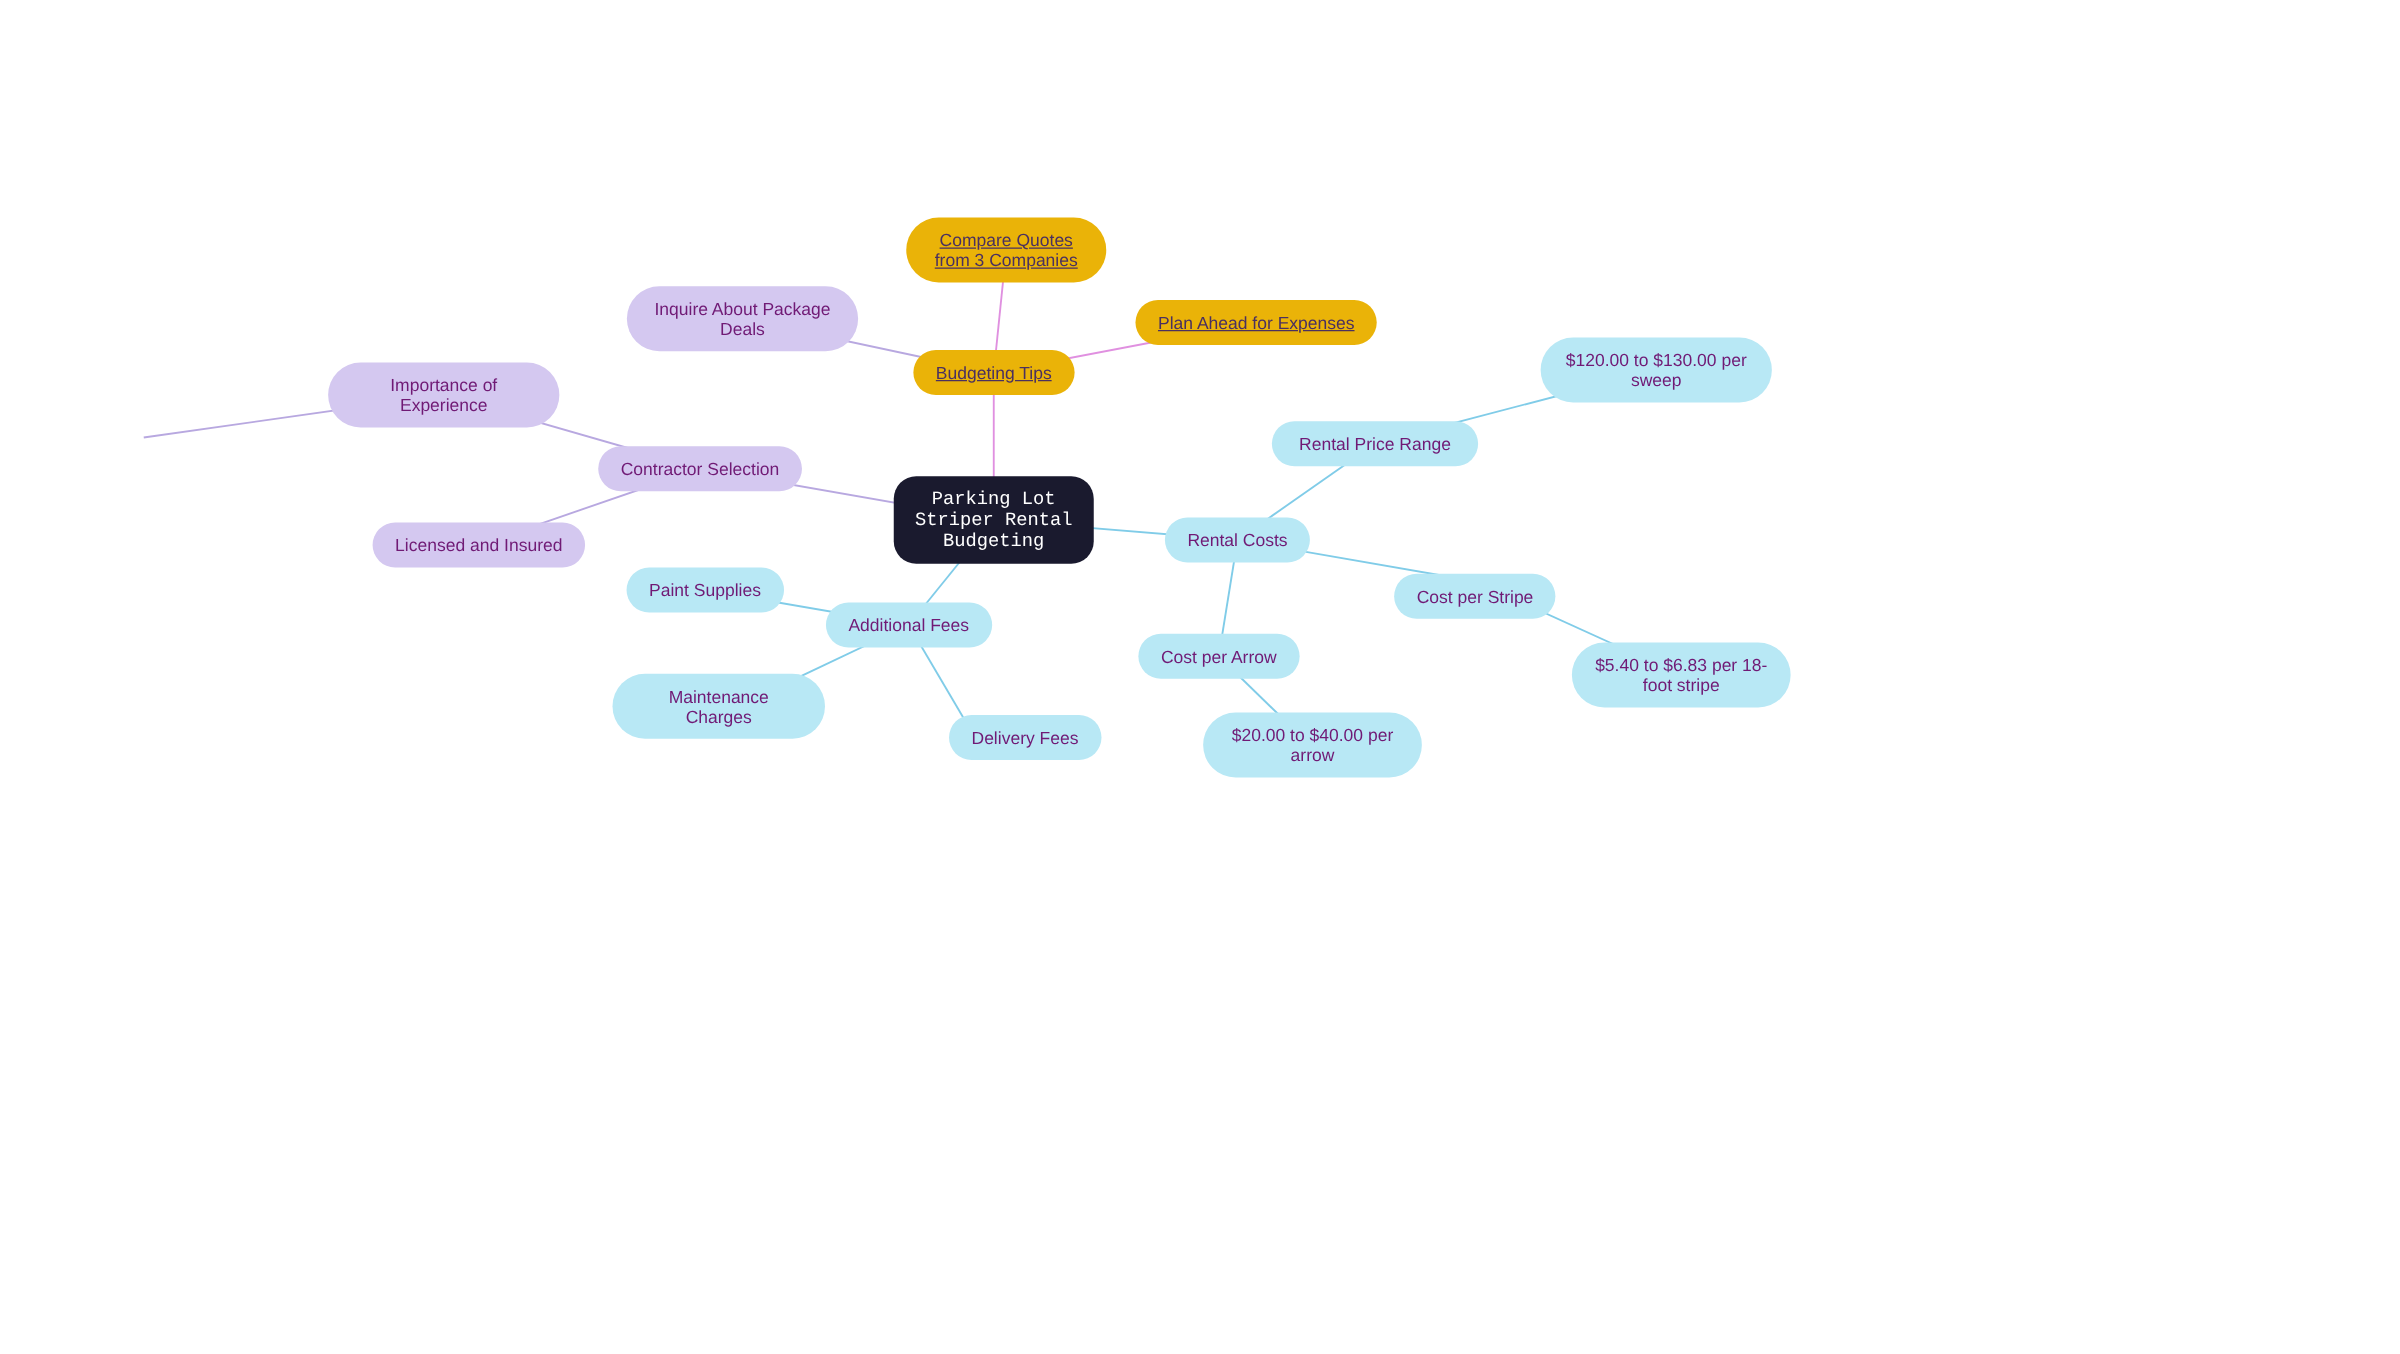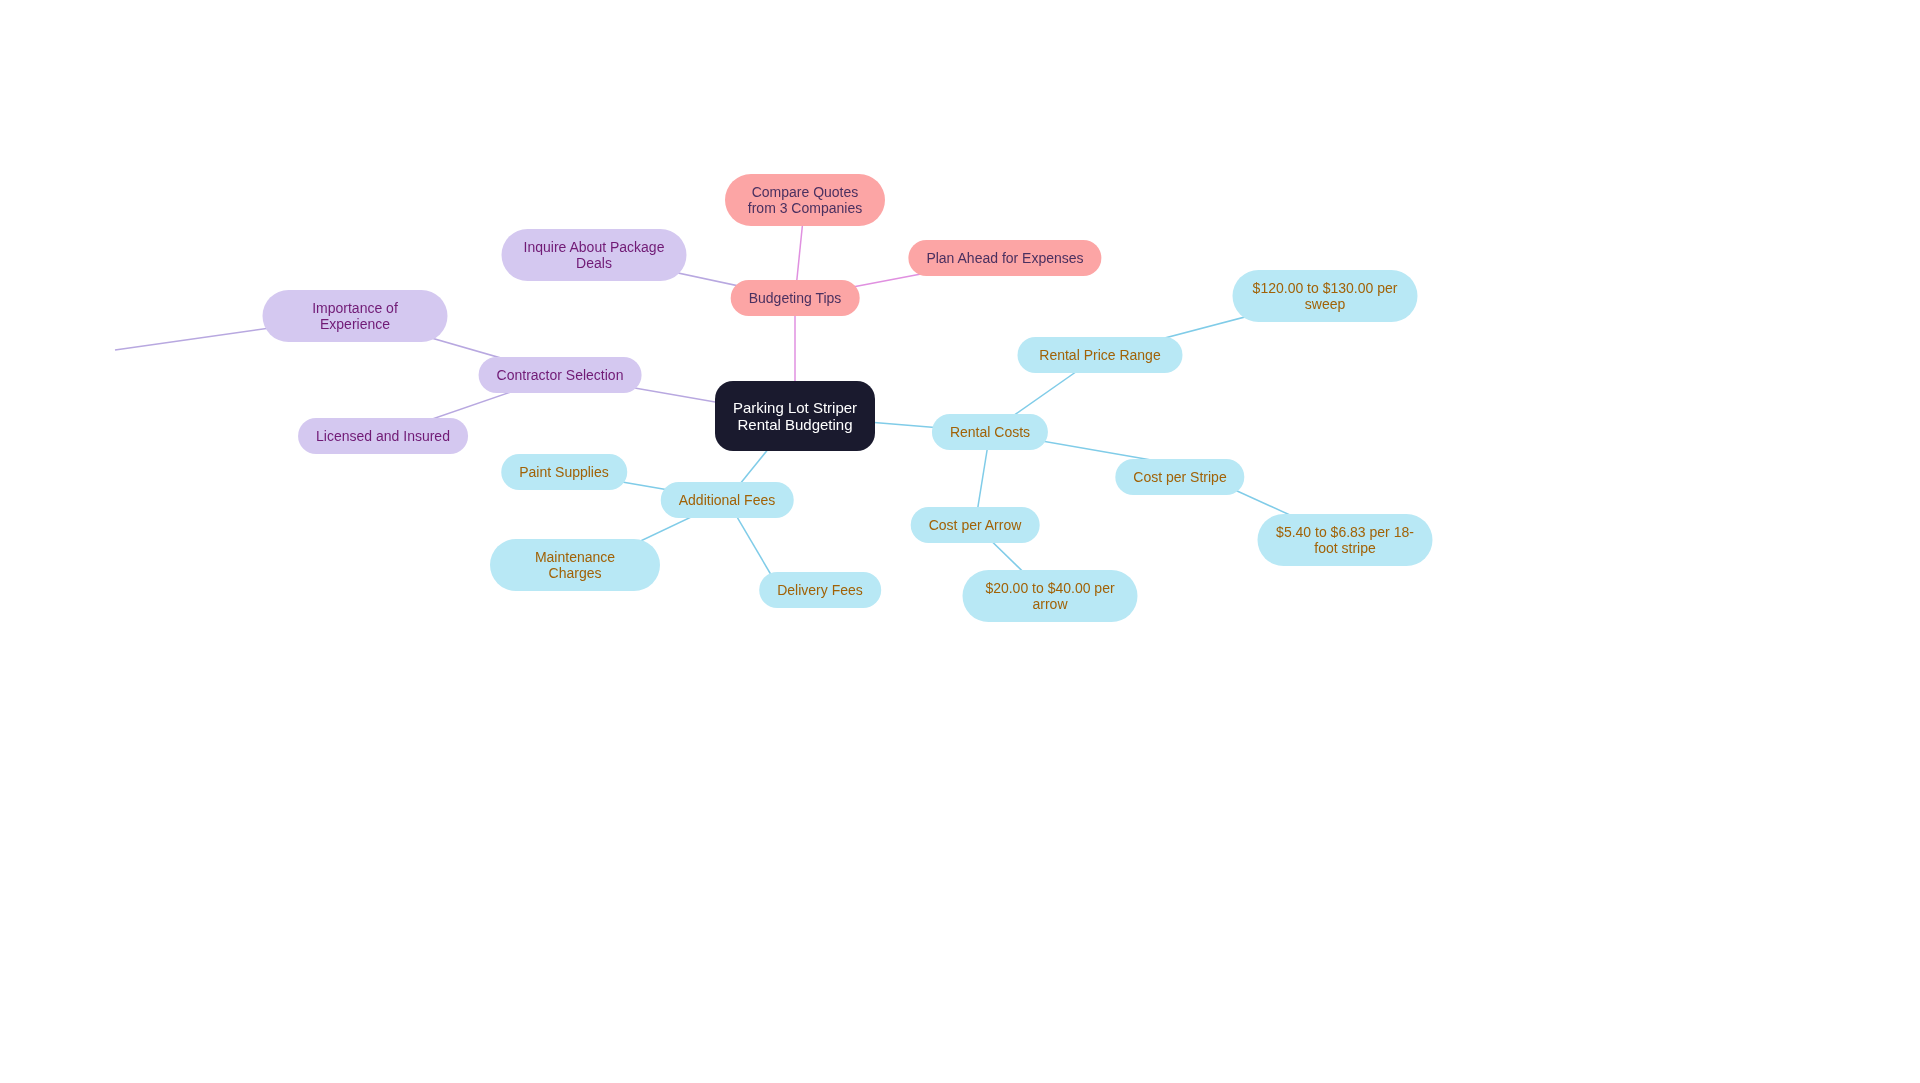--- a/index.html
+++ b/index.html
@@ -37,34 +37,36 @@
     }
     .node-center {
       background: #1a1a2e;
       color: #ffffff;
       font-size: 15px;
       font-weight: 500;
       border-radius: 18px;
       width: 160px;
       height: 70px;
       padding: 10px 16px;
+      font-family: Liberation Mono, monospace;
     }
     .node-pink {
-      background: #fca5a5;
+      background: #eab308;
       color: #4a3060;
       border-radius: 50px;
+      text-decoration: underline;
     }
     .node-purple-light {
       background: #d4c8f0;
       color: #701a75;
       border-radius: 50px;
     }
     .node-blue-light {
       background: #b8e8f5;
-      color: #a16207;
+      color: #701a75;
       border-radius: 50px;
     }
   </style>
 </head>
 <body>
 
 <div id="mindmap-container">
   <svg id="connections">
       <line x1="795" y1="416" x2="795" y2="298" stroke="#e090e0" stroke-width="1.5"></line>
       <line x1="795" y1="298" x2="805" y2="200" stroke="#e090e0" stroke-width="1.5"></line>

